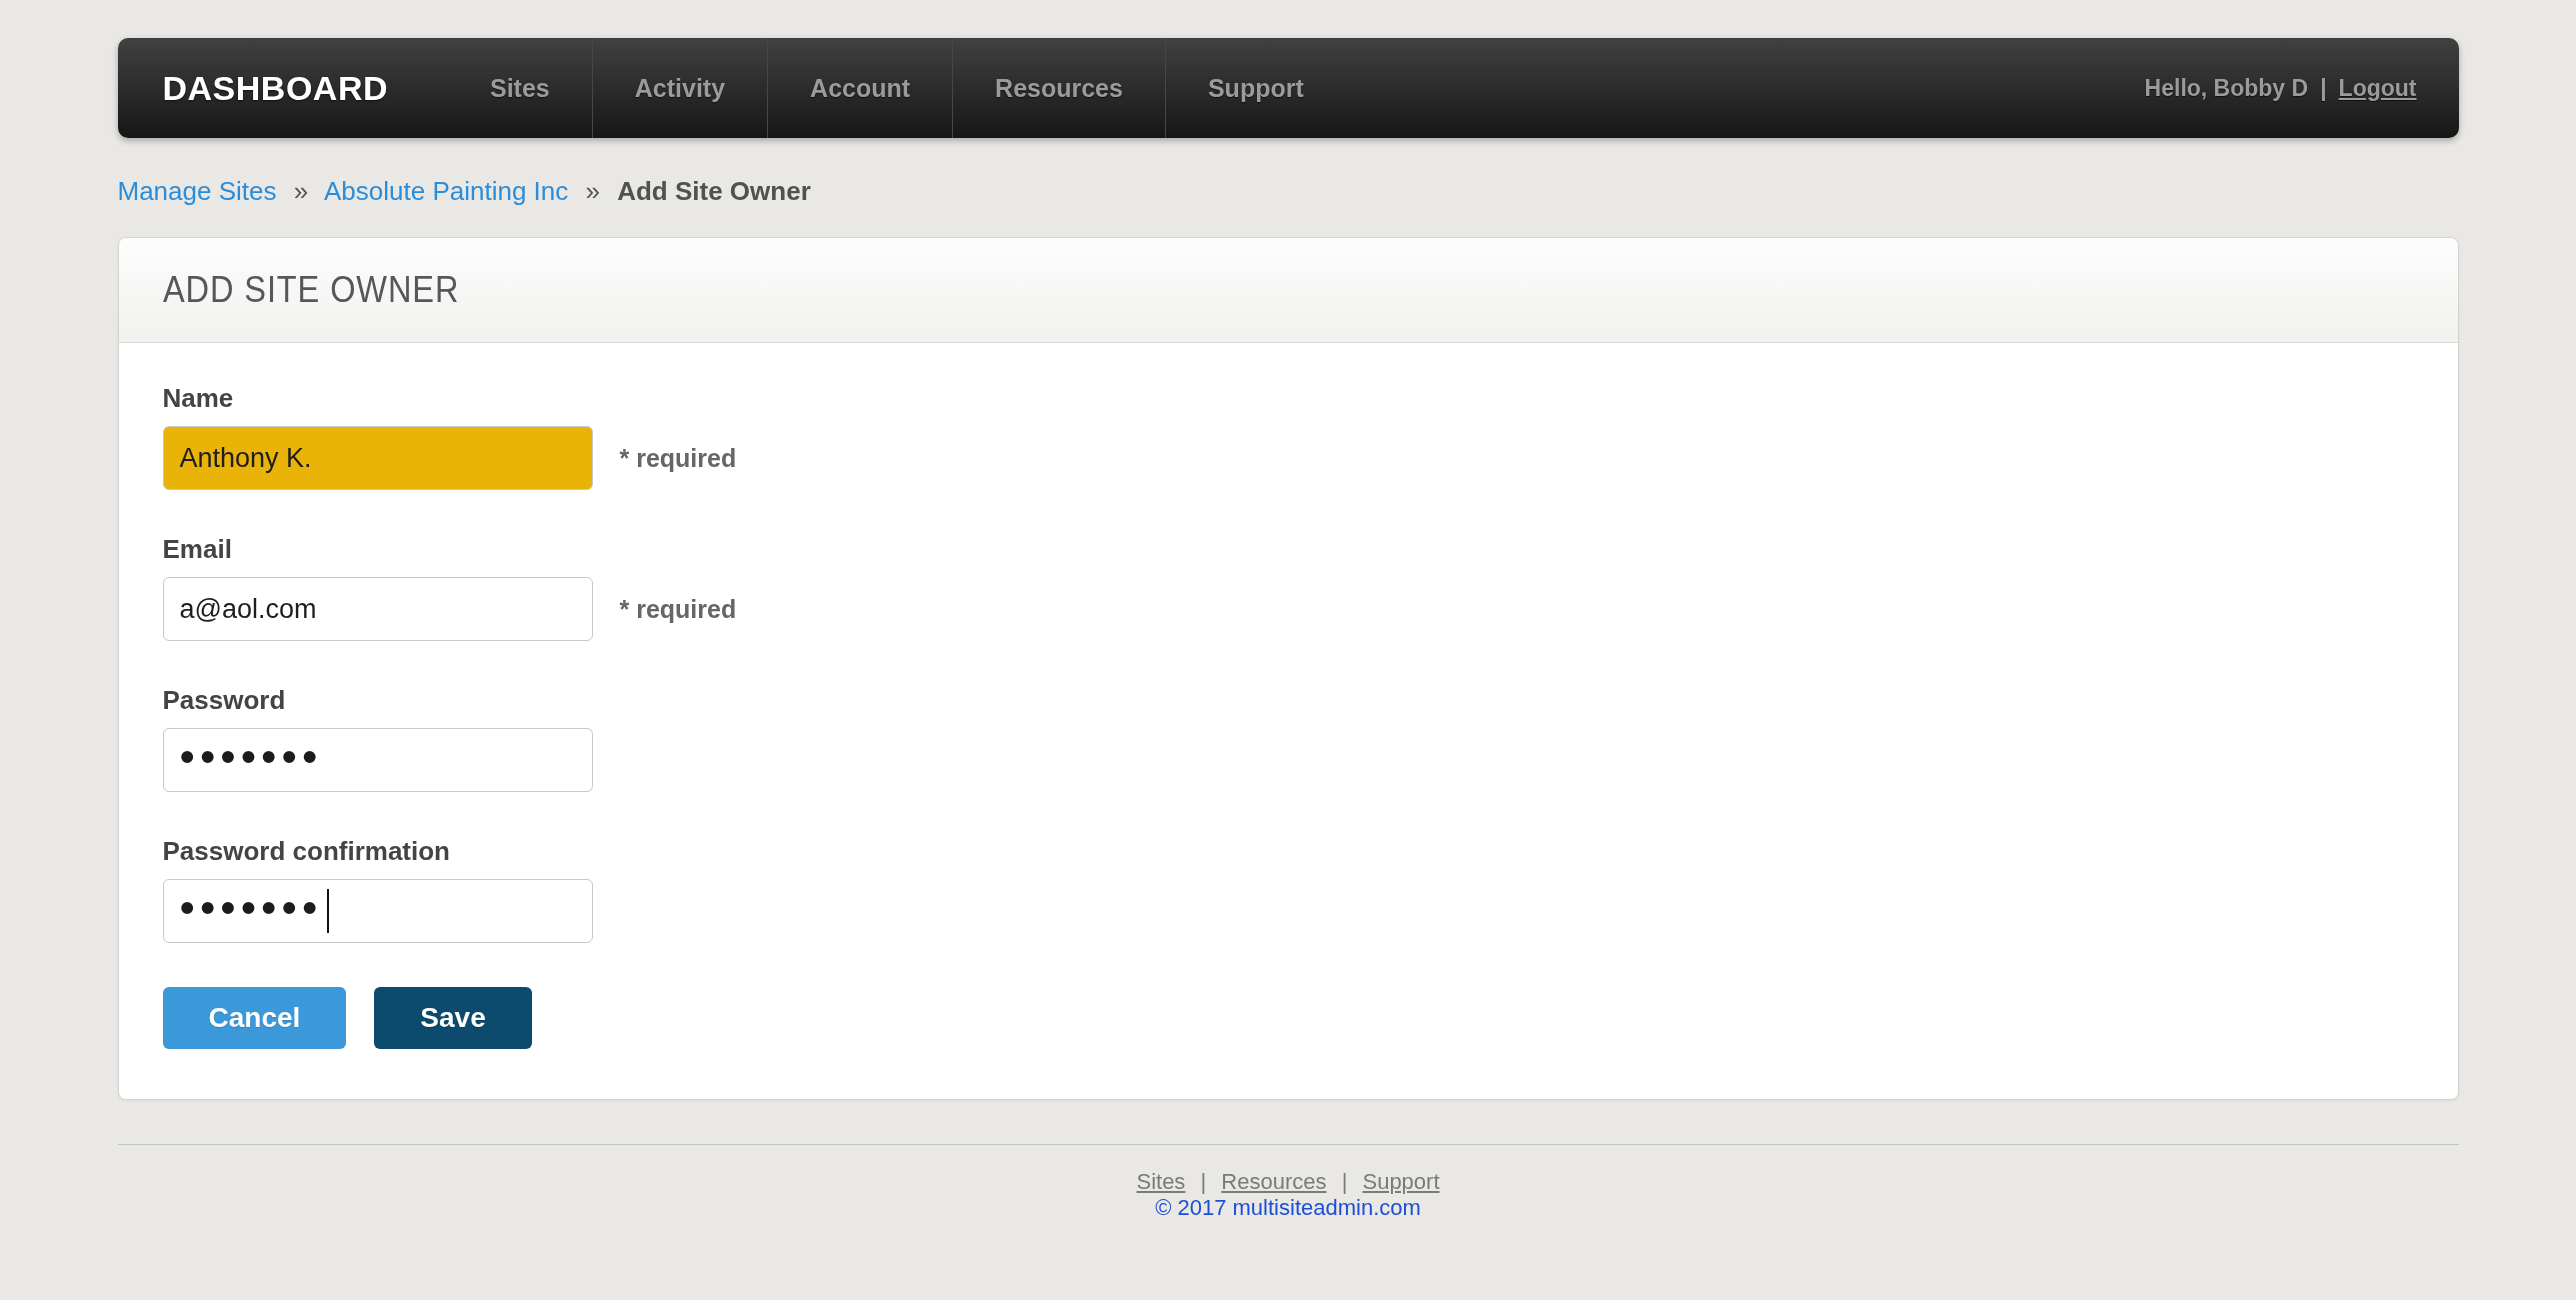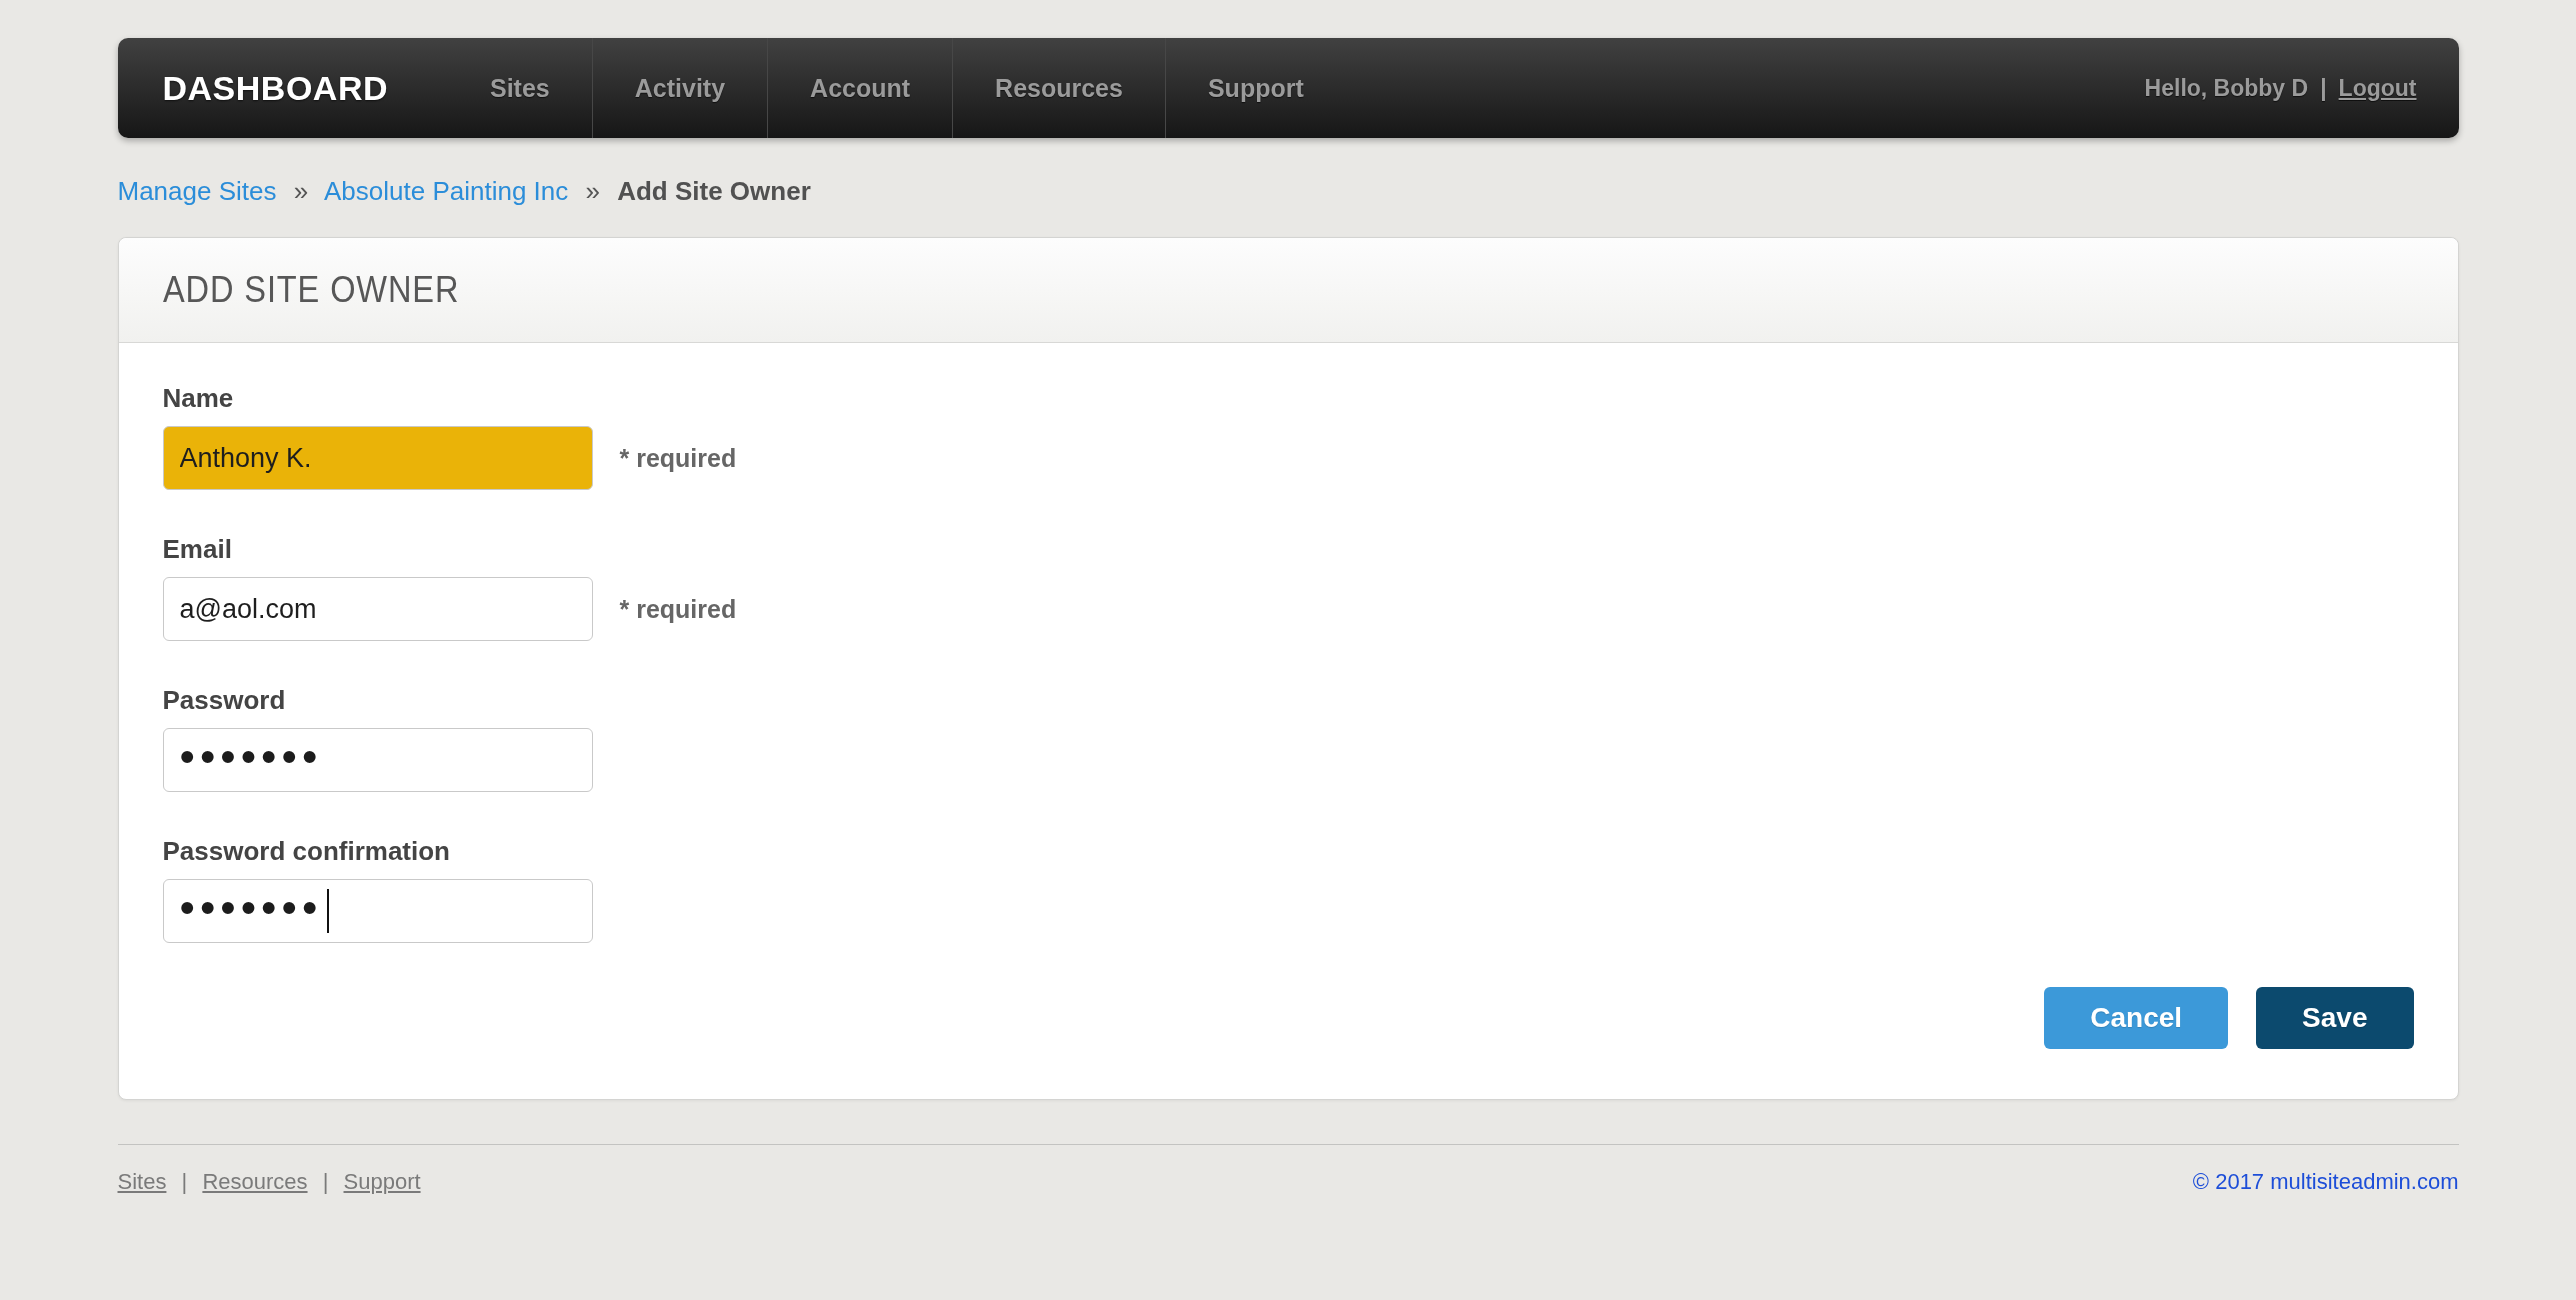--- a/index.html
+++ b/index.html
@@ -111,39 +111,39 @@
   .dots {
     font-size: 44px;
     letter-spacing: 5px;
     line-height: 1;
     color: #1c1c1c;
     position: relative; top: -3px;
   }
   .caret { width: 2px; height: 44px; background: #111; margin-left: 5px; }
   .required { margin-left: 27px; font-size: 25px; font-weight: bold; color: #666; }
 
-  .button-row { display: flex; margin-top: 34px; justify-content: flex-end; }
+  .button-row { display: flex; margin-top: 34px; }
   .btn {
     height: 62px;
     border: none; border-radius: 6px;
     padding: 0 46px;
     color: #ffffff; font-size: 28px; font-weight: bold;
     font-family: "Liberation Sans", sans-serif;
     cursor: pointer;
     text-shadow: 0 1px 1px rgba(0,0,0,0.15);
   }
   .btn-cancel { background: #3c99d9; }
   .btn-save { background: #0c4a6e; margin-left: 28px; }
 
   
   .divider { margin-top: 44px; border: none; border-top: 1px solid #c3c3c1; }
   .footer {
     margin-top: 24px;
     display: flex; justify-content: space-between; align-items: center;
-    font-size: 22px; color: #7a7a7a;
+    font-size: 22px; color: #7a7a7a; flex-direction: column;
   }
   .footer a { color: #7a7a7a; text-decoration: underline; cursor: pointer; }
   .footer .fsep { margin: 0 9px; }
   .copyright { color: #1d4ed8; }
 </style>
 </head>
 <body>
 
 <div class="page">
 

